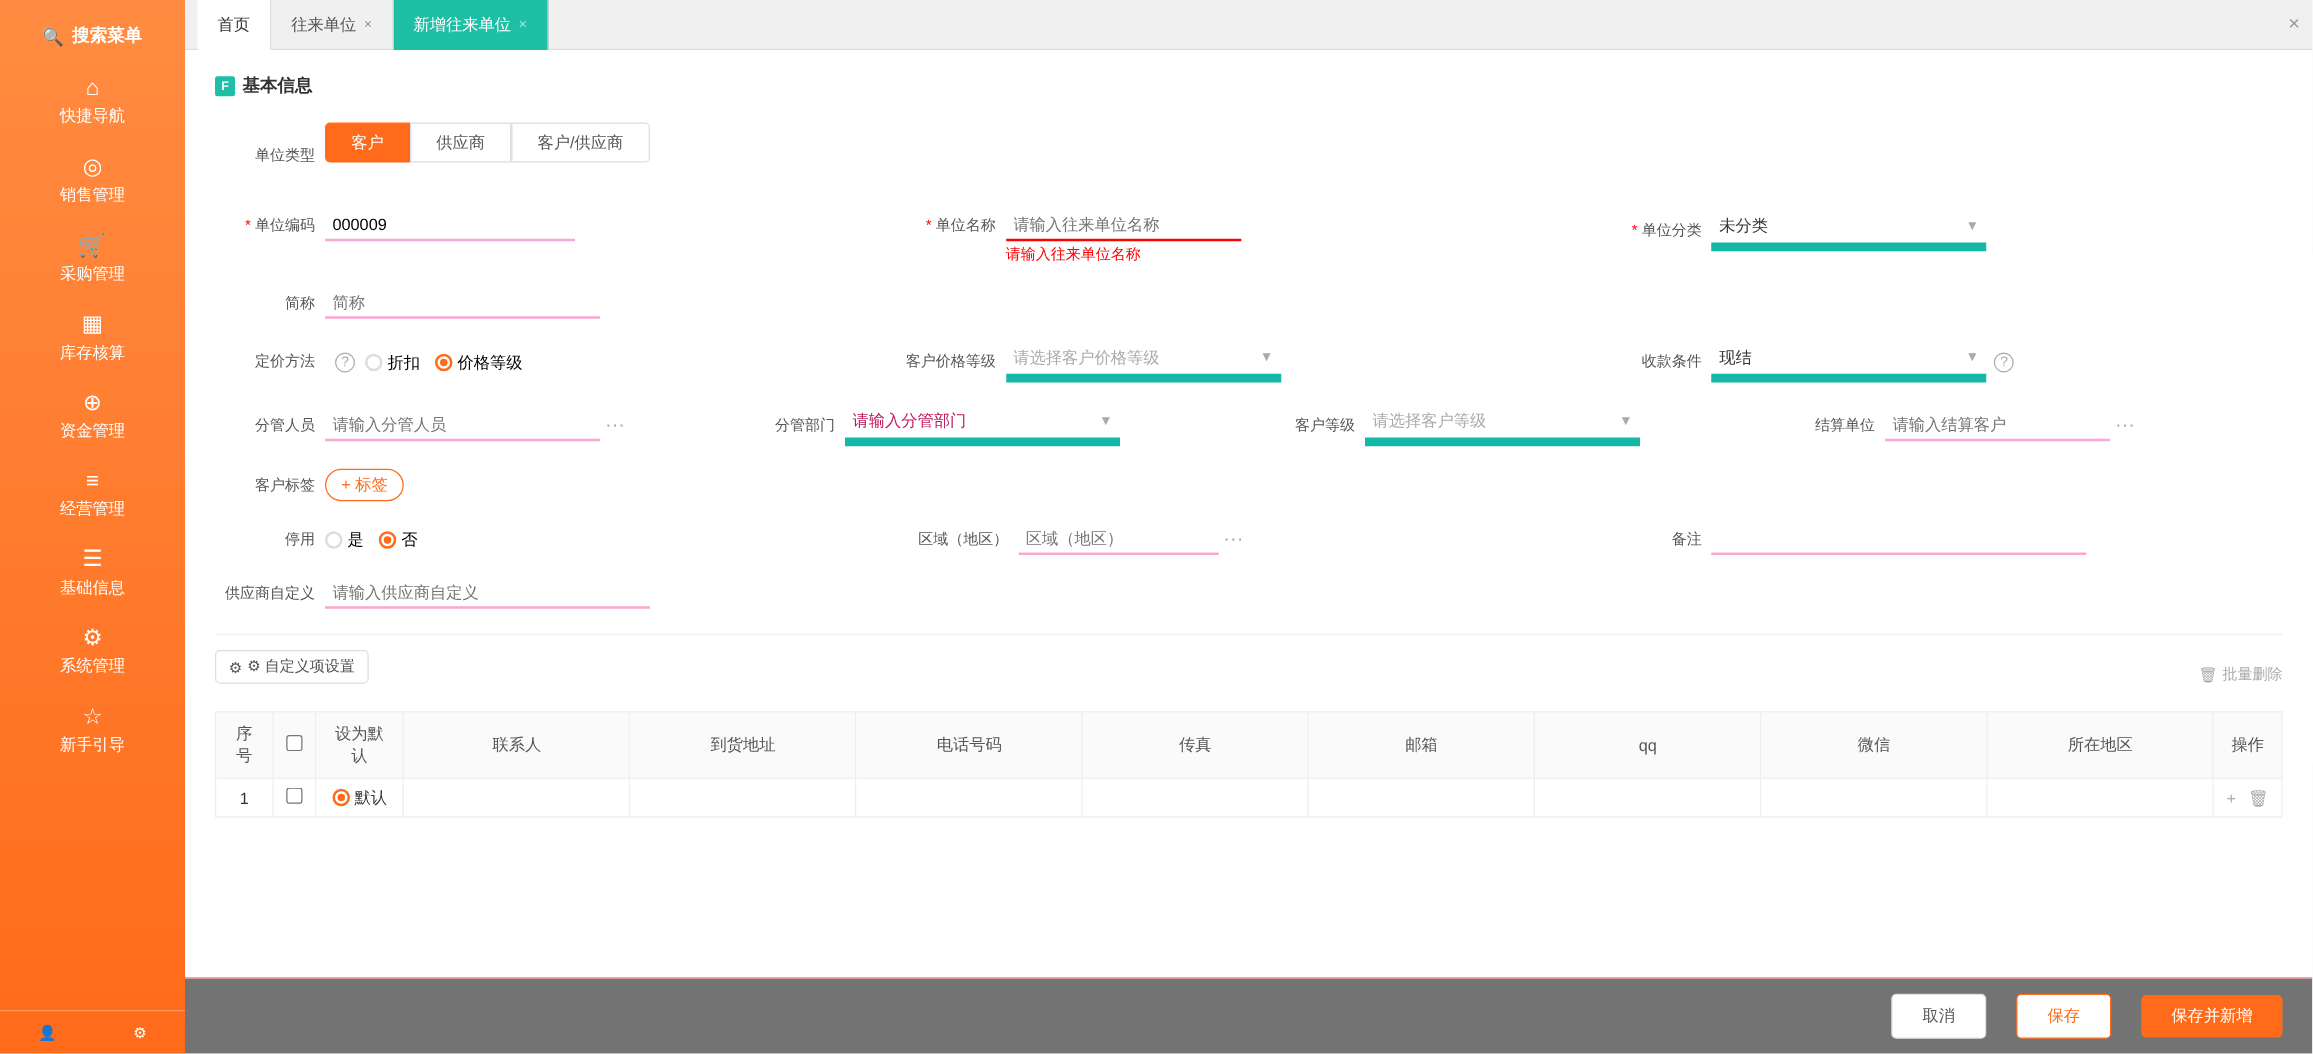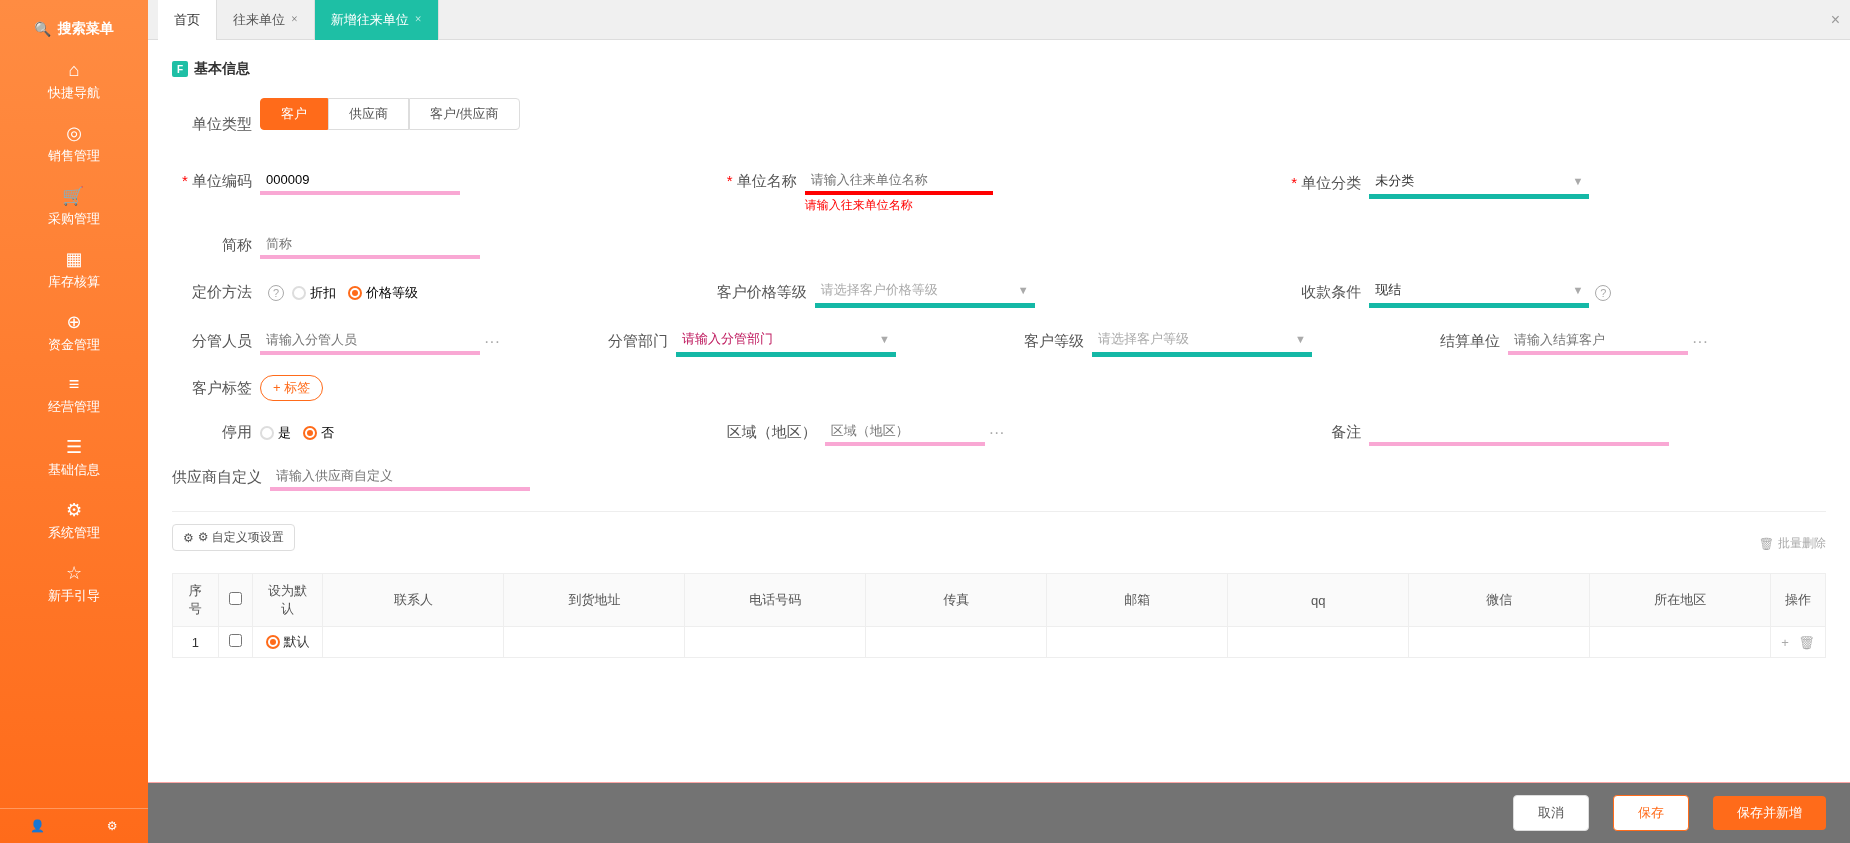--- a/index.html
+++ b/index.html
@@ -168,52 +168,52 @@
       flex-wrap: wrap;
       gap: 0;
     }
     .form-field {
       display: flex;
       align-items: center;
       flex: 1;
       min-width: 280px;
     }
     .form-label {
-      font-size: 15px;
+      font-size: 12px;
       color: #555;
       white-space: nowrap;
       margin-right: 8px;
       text-align: right;
       min-width: 80px;
     }
     .form-label.required::before {
       content: '* ';
       color: red;
     }
     .form-input {
       flex: 1;
       border: none;
-      border-bottom: 4px solid #f9a8d4;
+      border-bottom: 2px solid #f9a8d4;
       padding: 4px 6px;
       font-size: 13px;
       outline: none;
       background: transparent;
       max-width: 220px;
     }
     .form-input.error { border-bottom-color: red; }
     .error-msg {
       color: red;
       font-size: 12px;
       margin-top: 2px;
       margin-left: 88px;
     }
     .form-select {
       display: flex;
       align-items: center;
-      border-bottom: 5px solid #14b8a6;
+      border-bottom: 7px solid #14b8a6;
       padding: 4px 6px;
       min-width: 160px;
       max-width: 220px;
       flex: 1;
       cursor: pointer;
       font-size: 13px;
       color: #999;
       justify-content: space-between;
     }
     .form-select .value { color: #333; }

